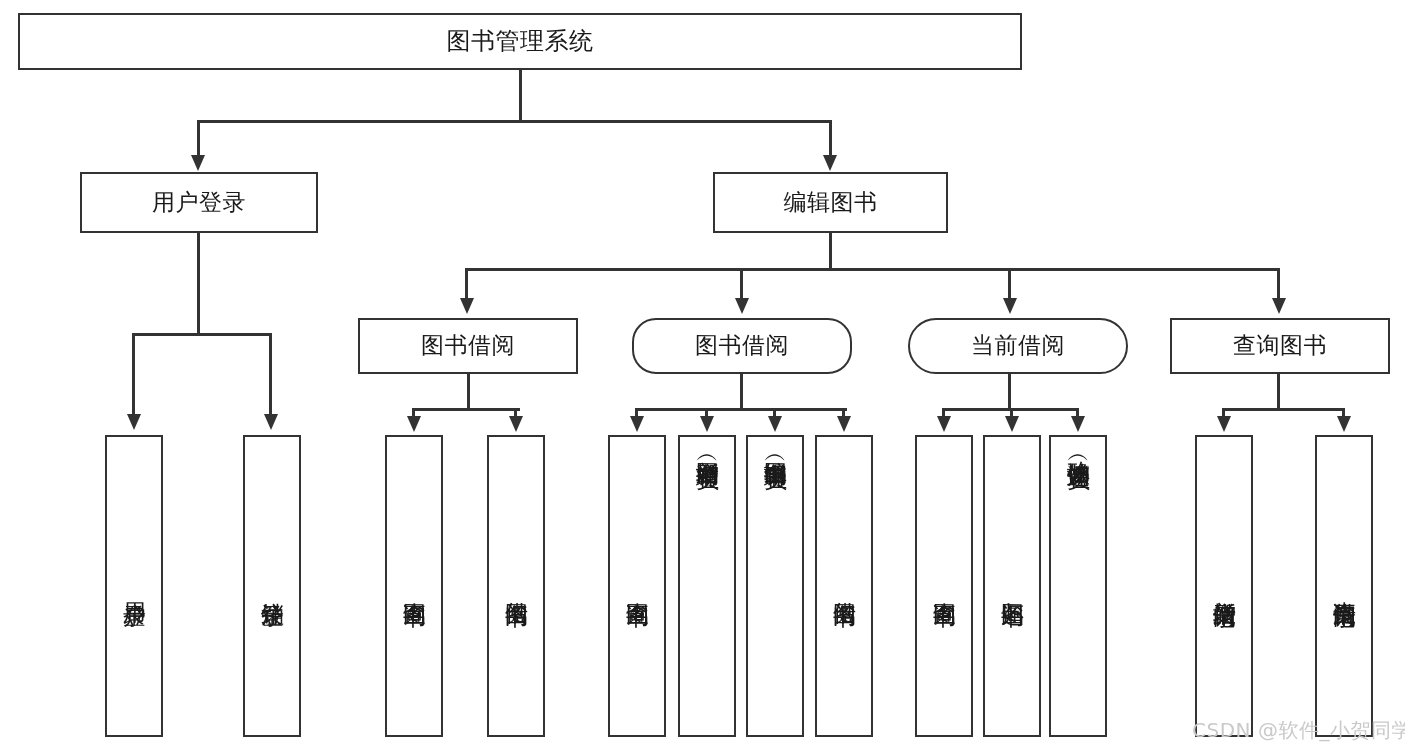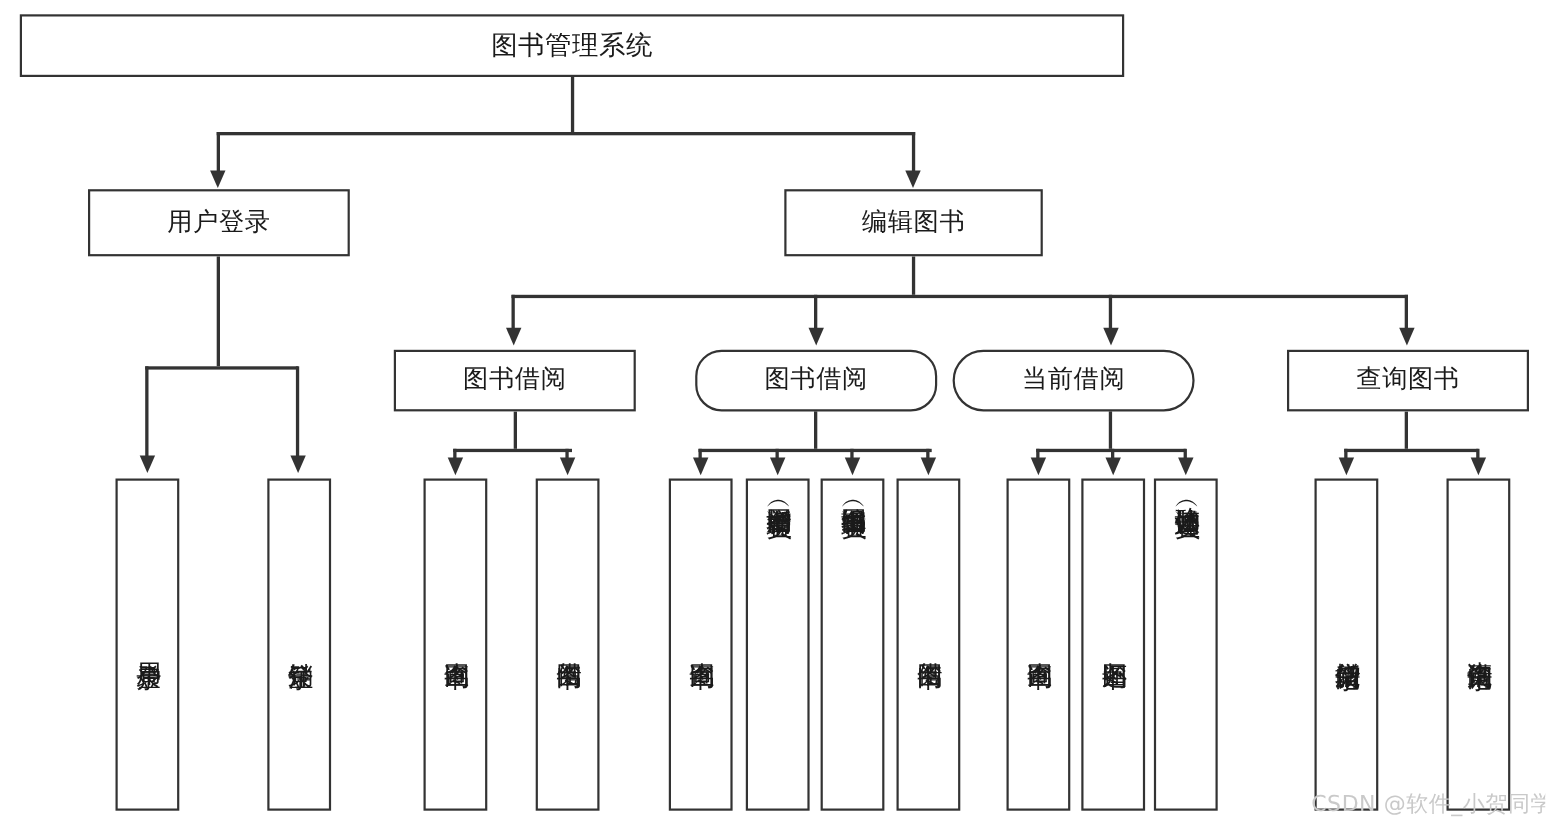--- a/index.html
+++ b/index.html
@@ -161,21 +161,21 @@
   </div>
 
   <div class="node horiz" style="left:358px; top:318px; width:220px; height:56px;">
     <span>图书借阅</span>
   </div>
 
   <div class="node horiz" style="left:632px; top:318px; width:220px; height:56px;border-radius:24px;">
     <span>图书借阅</span>
   </div>
 
-  <div class="node horiz" style="left:866px; top:318px; width:220px; height:56px;border-radius:28px;">
+  <div class="node horiz" style="left:908px; top:318px; width:220px; height:56px;border-radius:28px;">
     <span>当前借阅</span>
   </div>
 
   <div class="node horiz" style="left:1170px; top:318px; width:220px; height:56px;">
     <span>查询图书</span>
   </div>
 
   <div class="leaf center-v" style="left:105px; top:435px; width:58px; height:302px;">
     <span class="vtext">用户登录</span>
   </div>

